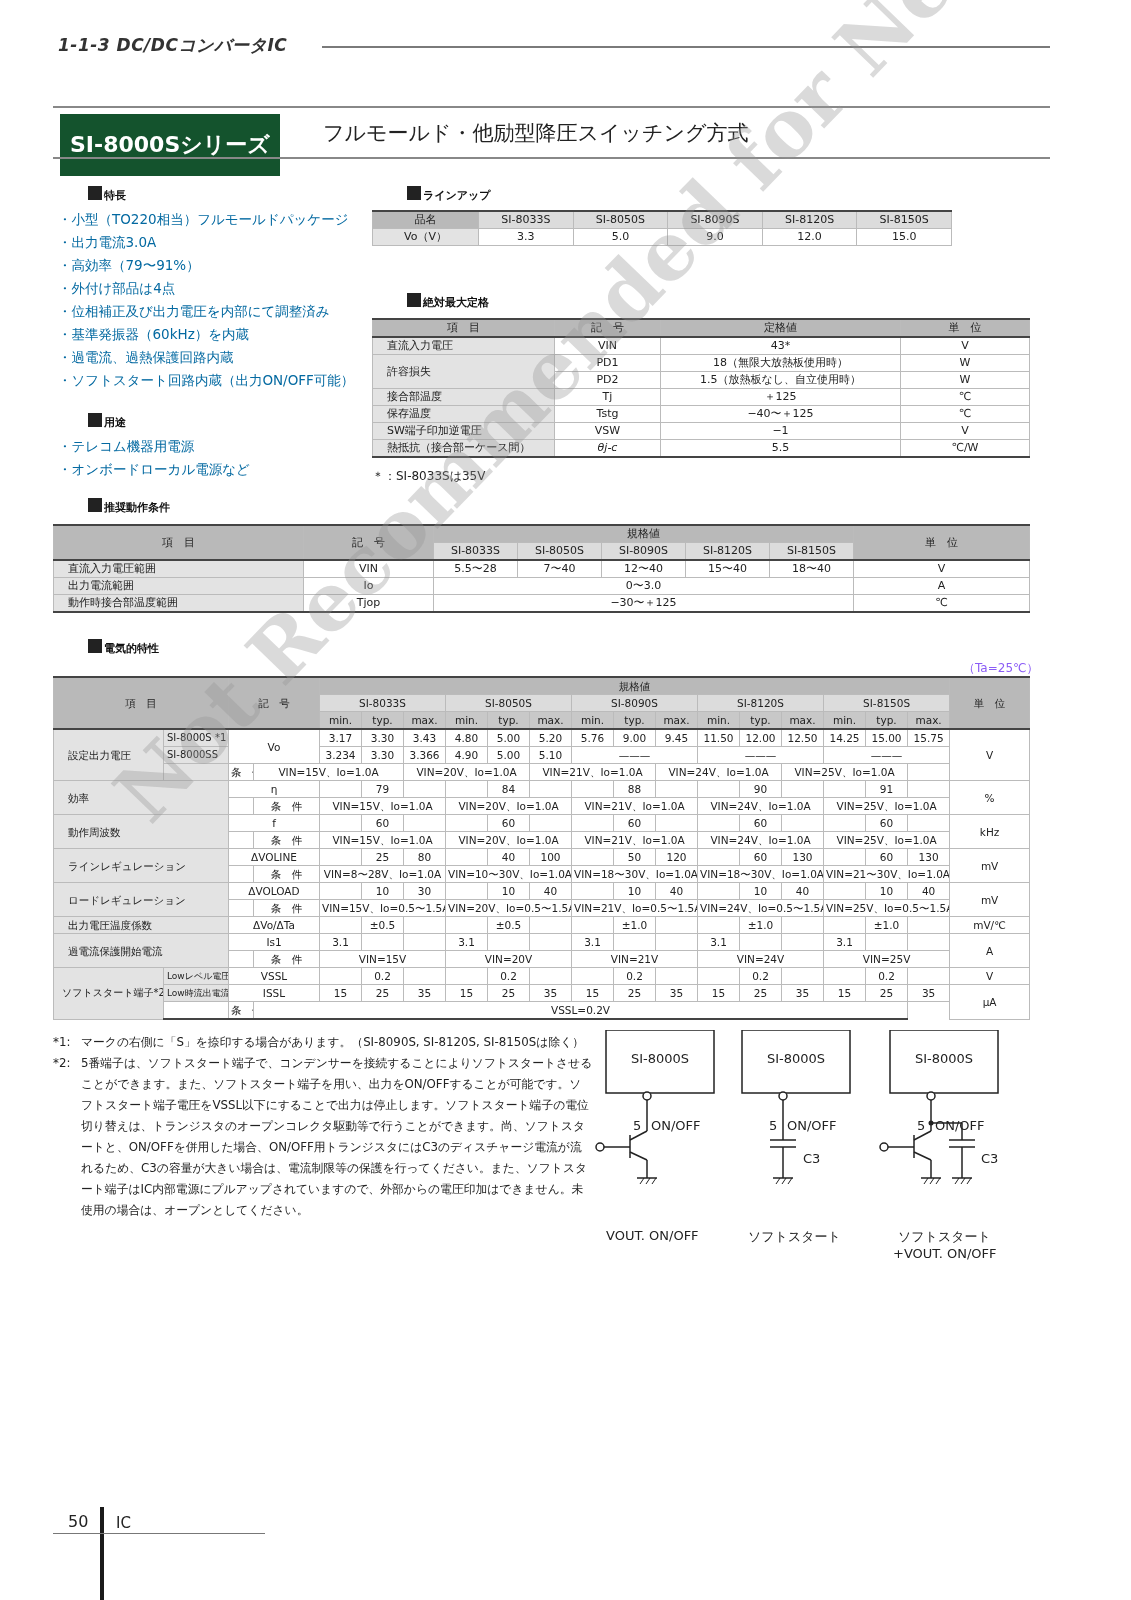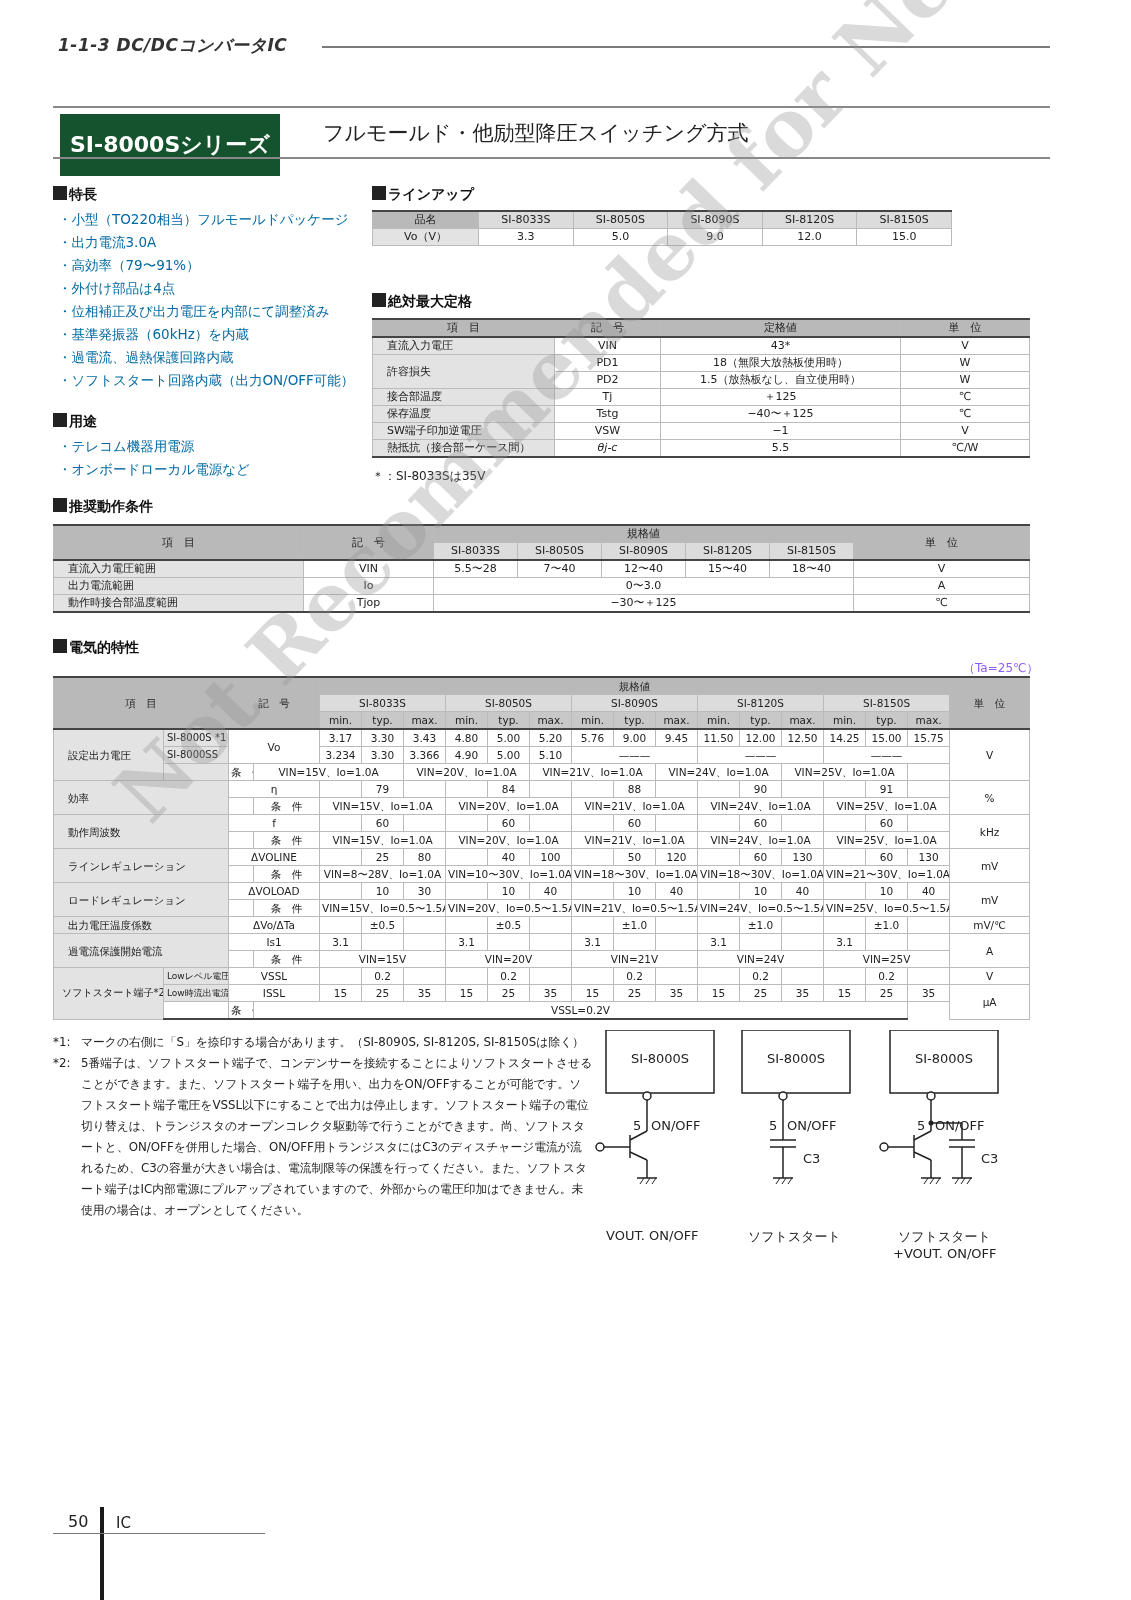--- a/index.html
+++ b/index.html
@@ -7,21 +7,21 @@
            font-family: "DejaVu Sans", "Liberation Sans", sans-serif; color: #1a1a1a; }
     .abs { position: absolute; }
     
     .chapter { left: 58px; top: 34px; font-style: italic; font-size: 17px; font-weight: bold; color: #333; letter-spacing: 0.5px; }
     .chapter-rule { left: 322px; top: 46px; width: 728px; height: 2px; background: #7a7a7a; }
     .title-rule-top { left: 53px; top: 106px; width: 997px; height: 2px; background: #888; }
     .title-rule-bot { left: 53px; top: 157px; width: 997px; height: 2px; background: #888; }
     .title-box { left: 60px; top: 114px; height: 38px; background: #14532d; color: #fff; font-size: 22px; font-weight: bold; padding: 12px 10px; line-height: 38px; }
     .title-sub { left: 323px; top: 114px; line-height: 38px; font-size: 21px; color: #222; }
     
-    .sec-h { font-size: 14px; font-weight: bold; color: #111; }
+    .sec-h { font-size: 11px; font-weight: bold; color: #111; margin-left: 35px; }
     .sec-h::before { content: ""; display: inline-block; width: 14px; height: 14px; background: #222; margin-right: 2px; vertical-align: -1px; }
     ul.bullets { list-style: none; margin: 0; padding: 0; font-size: 13.5px; color: #0369a1; }
     ul.bullets li { height: 23px; line-height: 23px; }
     ul.bullets li::before { content: "・"; }
     
     table.spec { border-collapse: collapse; font-size: 11px; color: #222; table-layout: fixed; }
     table.spec td, table.spec th { border: 1px solid #bbb; text-align: center; padding: 0 2px; height: 16px; line-height: 16px; font-weight: normal; white-space: nowrap; overflow: hidden; }
     table.spec th { background: #b9b9b9; }
     table.spec th.sub { background: #dcdcdc; }
     table.spec td.item { background: #e3e3e3; text-align: left; padding-left: 14px; }

